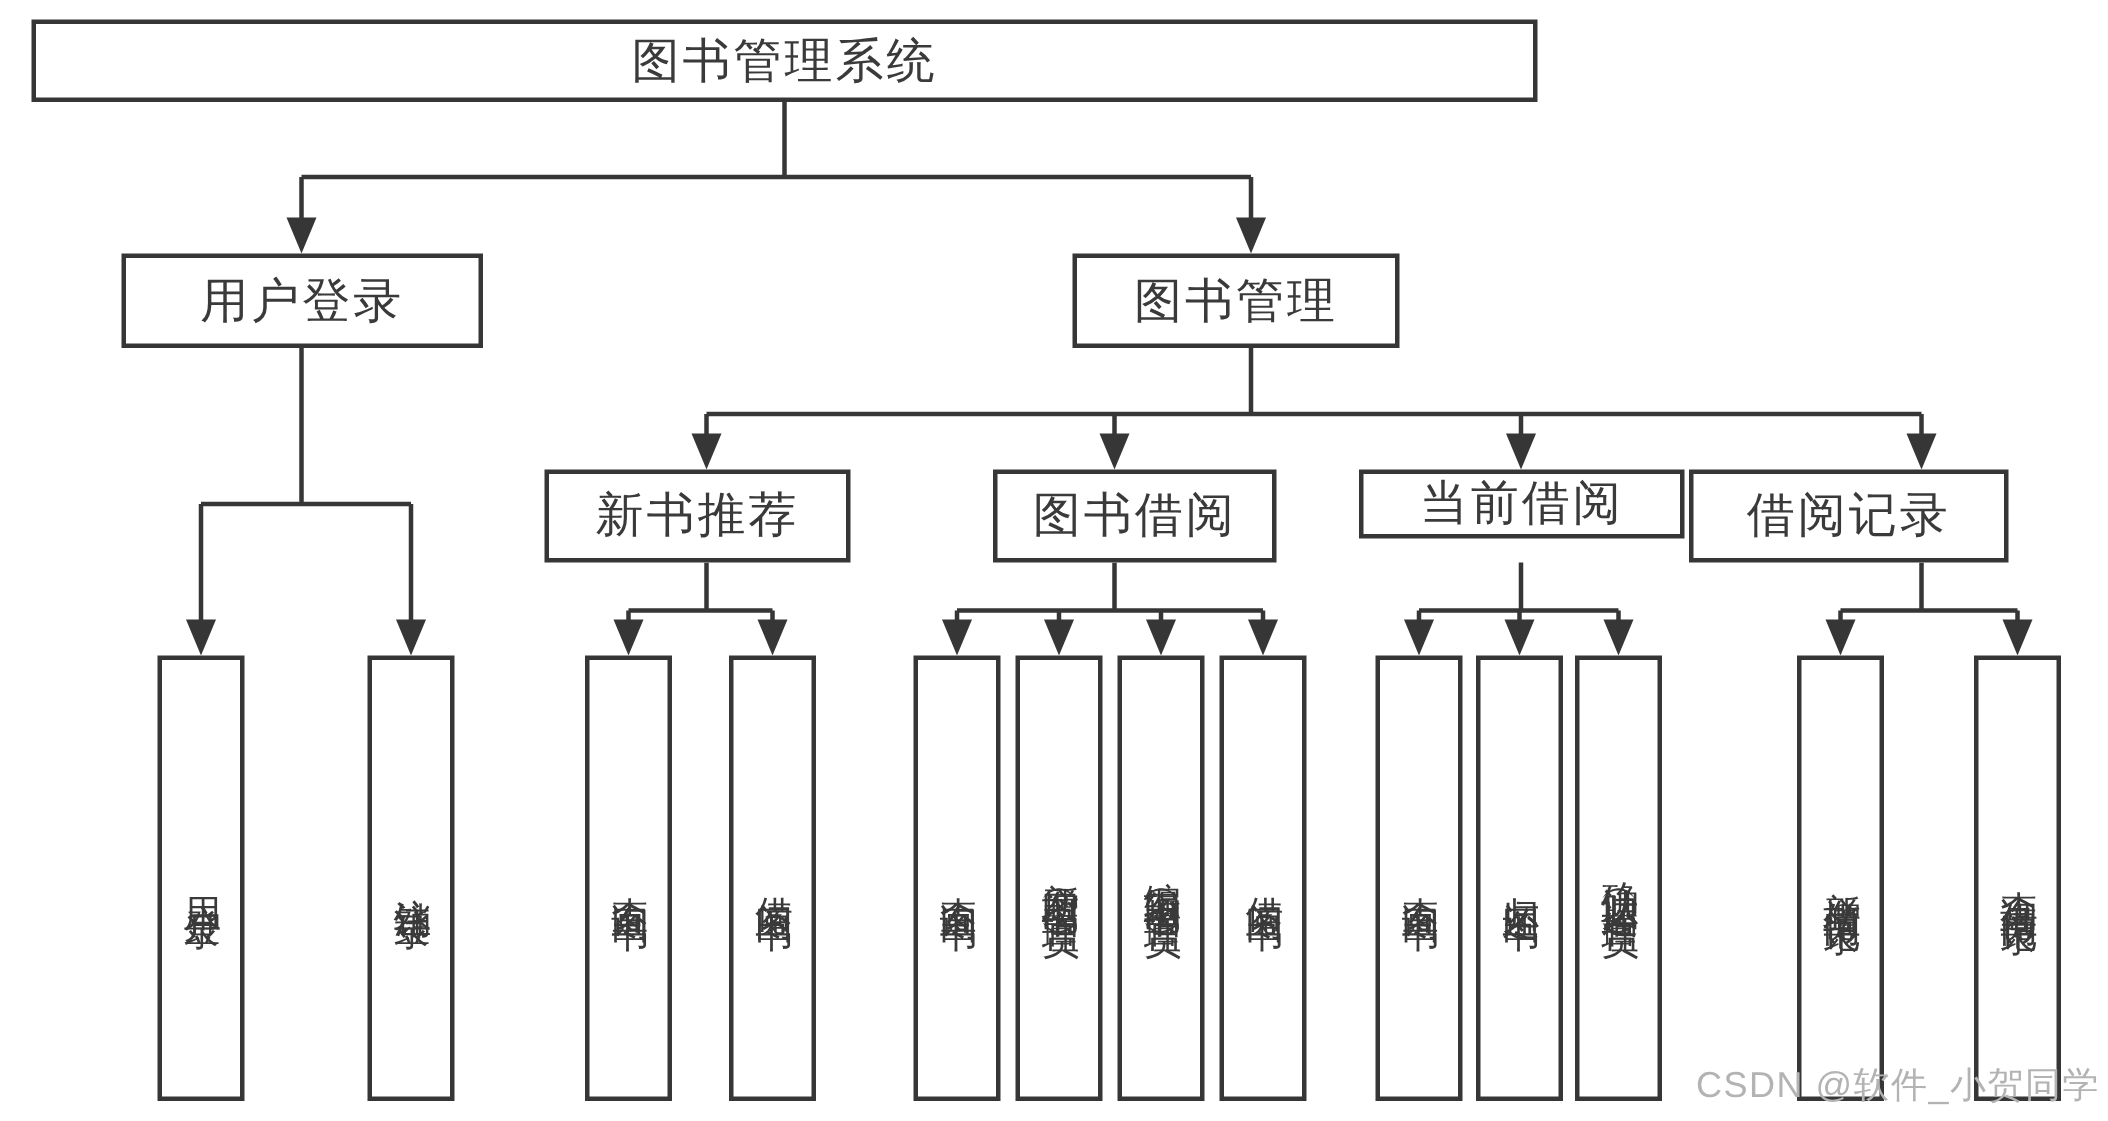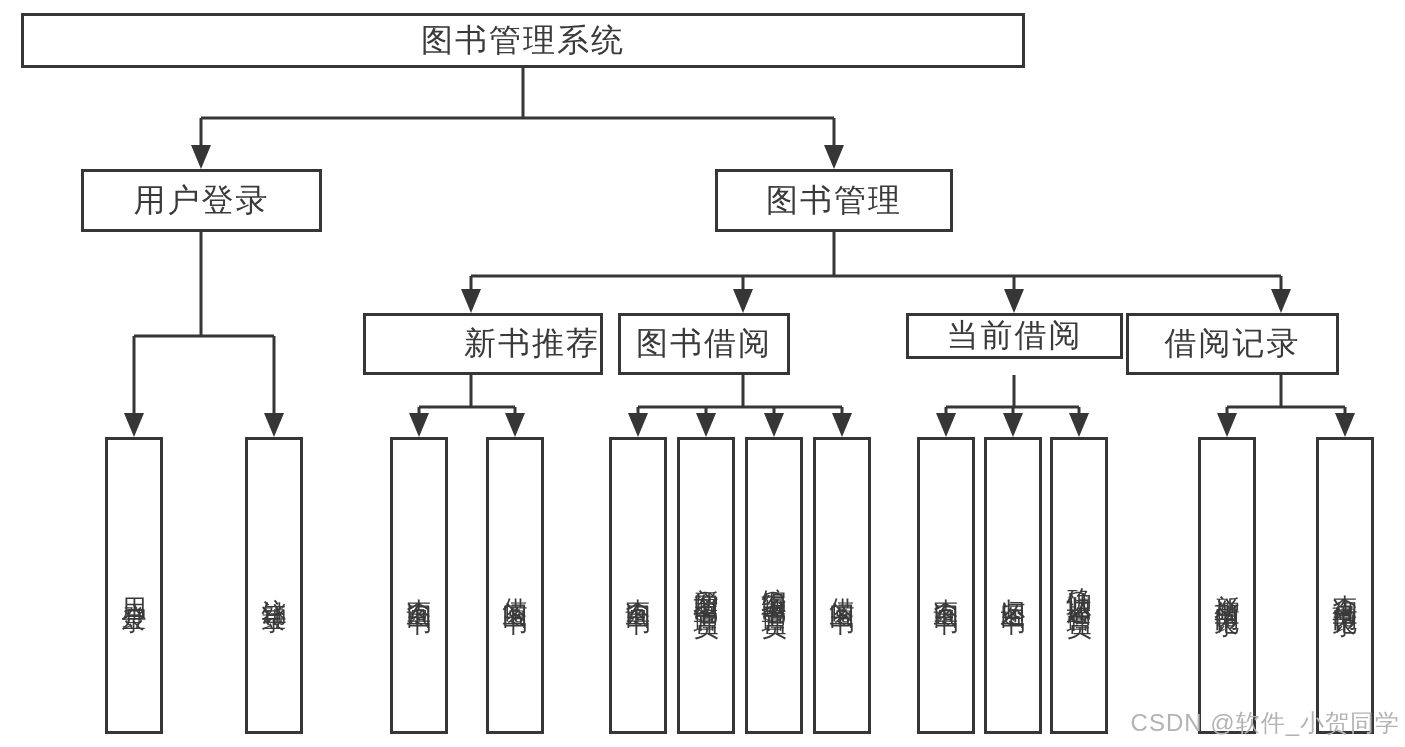--- a/index.html
+++ b/index.html
@@ -107,28 +107,28 @@
     </g>
   </svg>
 
   <div class="node h" style="left:21px;top:13px;width:1004px;height:55px;">
     <span class="label">图书管理系统</span>
   </div>
 
   <div class="node h" style="left:81px;top:169px;width:241px;height:63px;">
     <span class="label">用户登录</span>
   </div>
-  <div class="node h" style="left:715px;top:169px;width:238px;height:63px;">
+  <div class="node h" style="left:715px;top:169px;width:218px;height:63px;">
     <span class="label">图书管理</span>
   </div>
 
-  <div class="node h" style="left:363px;top:313px;width:240px;height:62px;justify-content:flex-end;">
+  <div class="node h" style="left:363px;top:313px;width:204px;height:62px;">
     <span class="label">新书推荐</span>
   </div>
-  <div class="node h" style="left:618px;top:313px;width:172px;height:62px;">
+  <div class="node h" style="left:662px;top:313px;width:189px;height:62px;">
     <span class="label">图书借阅</span>
   </div>
   <div class="node h" style="left:906px;top:313px;width:217px;height:46px;">
     <span class="label">当前借阅</span>
   </div>
   <div class="node h" style="left:1126px;top:313px;width:213px;height:62px;">
     <span class="label">借阅记录</span>
   </div>
 
   <div class="node v" style="left:105px;top:437px;width:58px;height:297px;">

